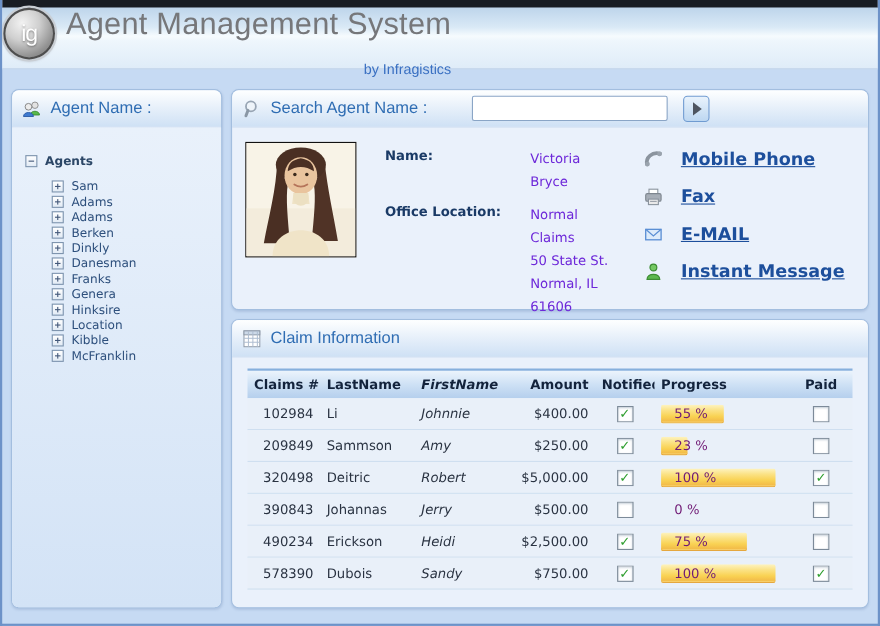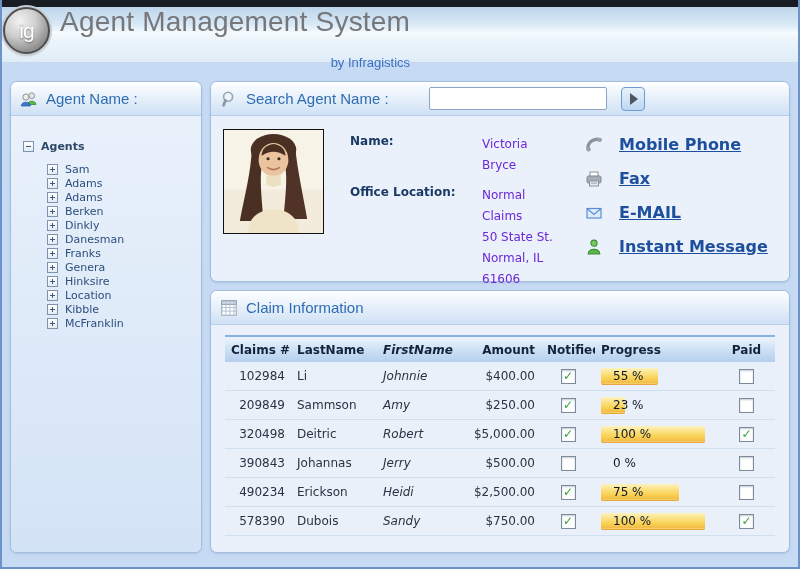--- a/index.html
+++ b/index.html
@@ -97,21 +97,21 @@
     width:15px; height:15px; border:1px solid #7c8a99; background:#ffffff;
     box-shadow:inset 0 1px 2px #c2ccd6; display:flex; align-items:center; justify-content:center;
     font-size:12px; font-weight:bold; color:#2f9e2f; cursor:pointer;
   }
   .progress-wrap{ position:relative; height:17px; width:110px; }
   .progress-bar{
     position:absolute; left:0; top:0; height:17px; border-radius:2px;
     background:linear-gradient(180deg,#fdf3c0 0%,#fbe285 30%,#f9d253 62%,#f3bd49 86%,#fce795 100%);
     box-shadow:inset 0 -1px 0 #e5a73e;
   }
-  .progress-label{ position:absolute; left:12px; top:1px; font-size:12px; color:#0f172a; }
+  .progress-label{ position:absolute; left:12px; top:1px; font-size:12px; color:#701a75; }
 </style>
 </head>
 <body>
 
 <div class="page">
   <div class="topbar"></div>
 
   <div class="header">
     <div class="logo">
       <span>ig</span>

